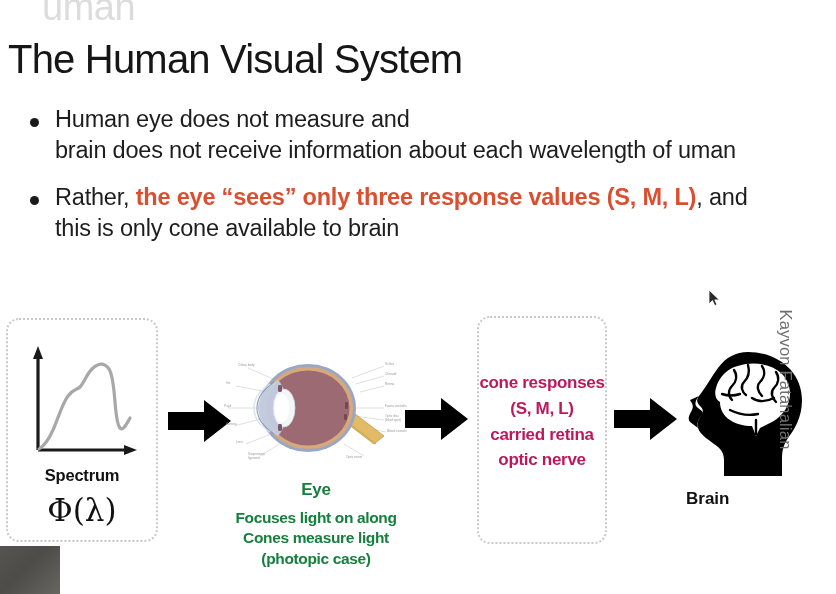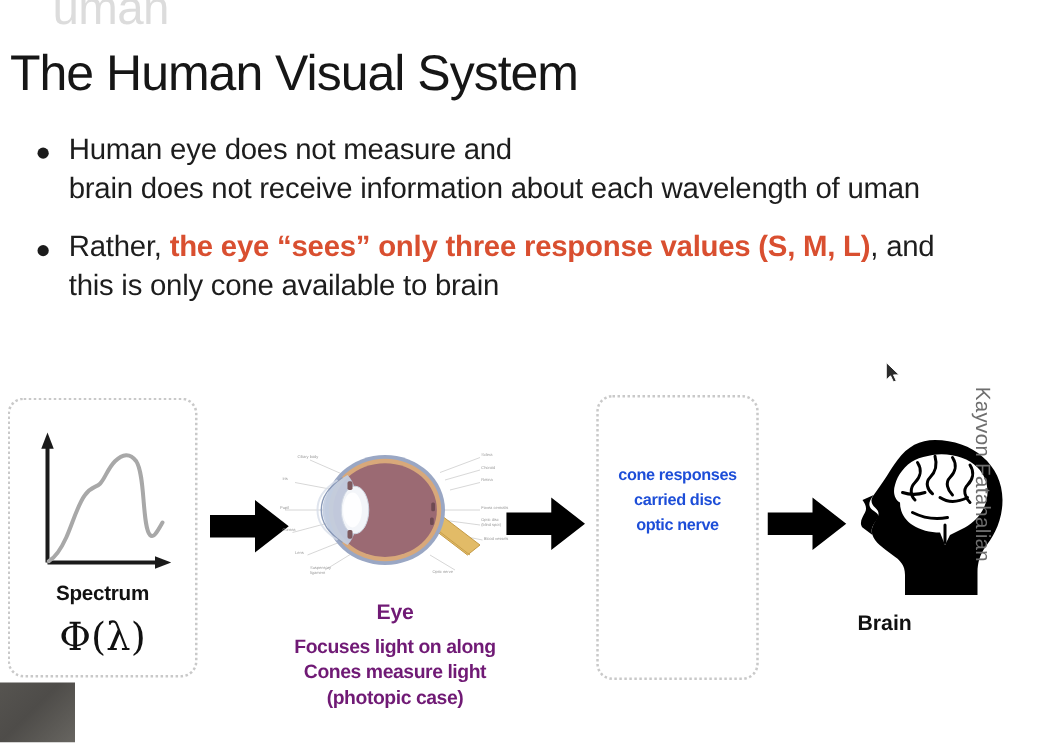--- a/index.html
+++ b/index.html
@@ -110,24 +110,24 @@
     font-size: 31px;
     color: #111111;
   }
 
   #cone-text {
     position: absolute;
     left: 0;
     top: 52px;
     width: 100%;
     text-align: center;
-    font-size: 13px;
+    font-size: 17px;
     font-weight: 700;
     line-height: 1.52;
-    color: #1d4ed8;
+    color: #be185d;
     letter-spacing: -0.3px;
   }
 
   
   .arrow {
     position: absolute;
     width: 64px;
     height: 46px;
   }
   #arrow-1 { left: 168px; top: 398px; }
@@ -135,21 +135,21 @@
   #arrow-3 { left: 614px; top: 396px; }
 
   
   #eye-figure { position: absolute; left: 224px; top: 352px; width: 184px; height: 120px; }
   #eye-captions {
     position: absolute;
     left: 214px;
     top: 480px;
     width: 204px;
     text-align: center;
-    color: #701a75;
+    color: #15803d;
   }
   #eye-title { font-size: 17px; font-weight: 700; letter-spacing: -0.2px; }
   .eye-sub {
     font-size: 15.5px;
     font-weight: 700;
     line-height: 1.32;
     letter-spacing: -0.35px;
   }
   #eye-sub-wrap { margin-top: 8px; }
 
@@ -317,21 +317,22 @@
     </div>
   </div>
 
   <svg class="arrow" id="arrow-2" viewBox="0 0 64 46">
     <polygon points="0,14 36,14 36,2 63,23 36,44 36,32 0,32" fill="#000000"></polygon>
   </svg>
 
   <div class="dotted-box" id="cone-box">
     <div id="cone-text">
       <div>cone responses</div>
-      <div>carried disc</div>
+      <div>(S, M, L)</div>
+      <div>carried retina</div>
       <div>optic nerve</div>
     </div>
   </div>
 
   <svg class="arrow" id="arrow-3" viewBox="0 0 64 46">
     <polygon points="0,14 36,14 36,2 63,23 36,44 36,32 0,32" fill="#000000"></polygon>
   </svg>
 
   <svg id="brain-figure" viewBox="0 0 132 134">
 

